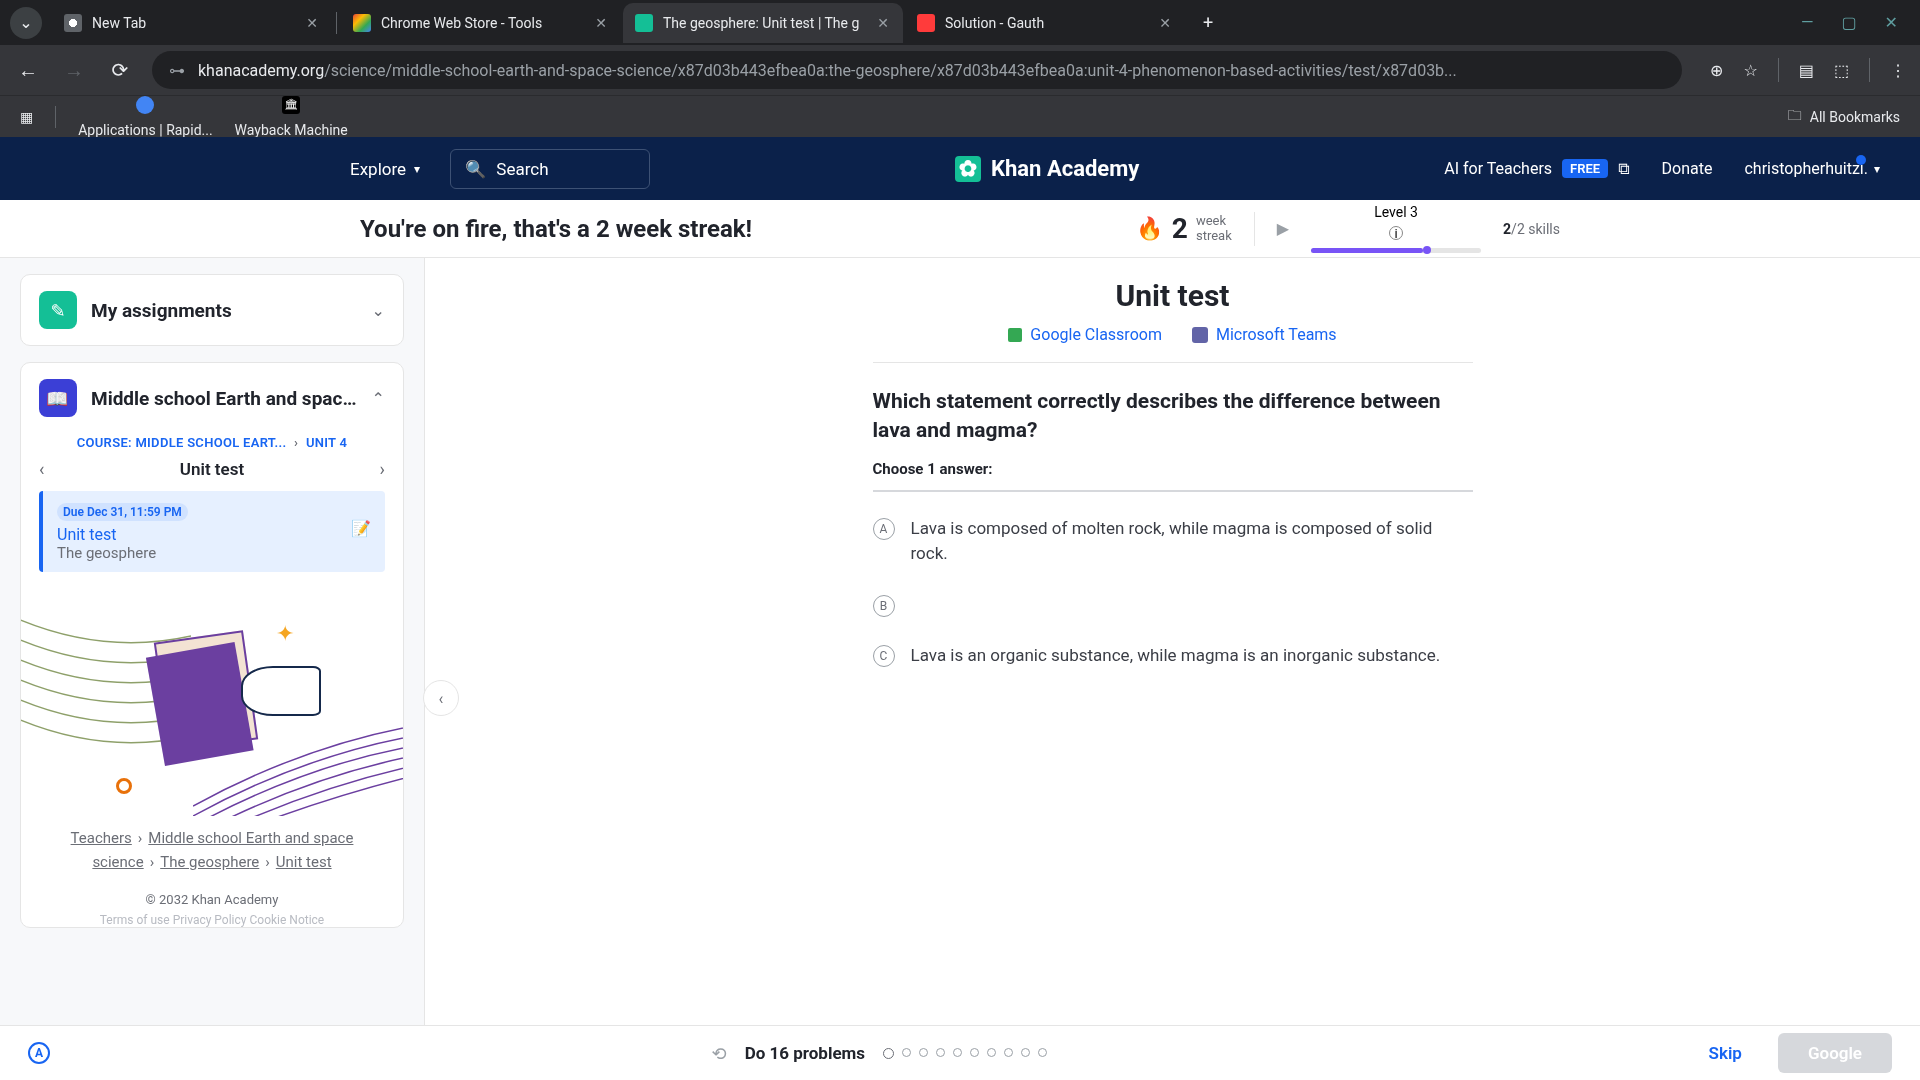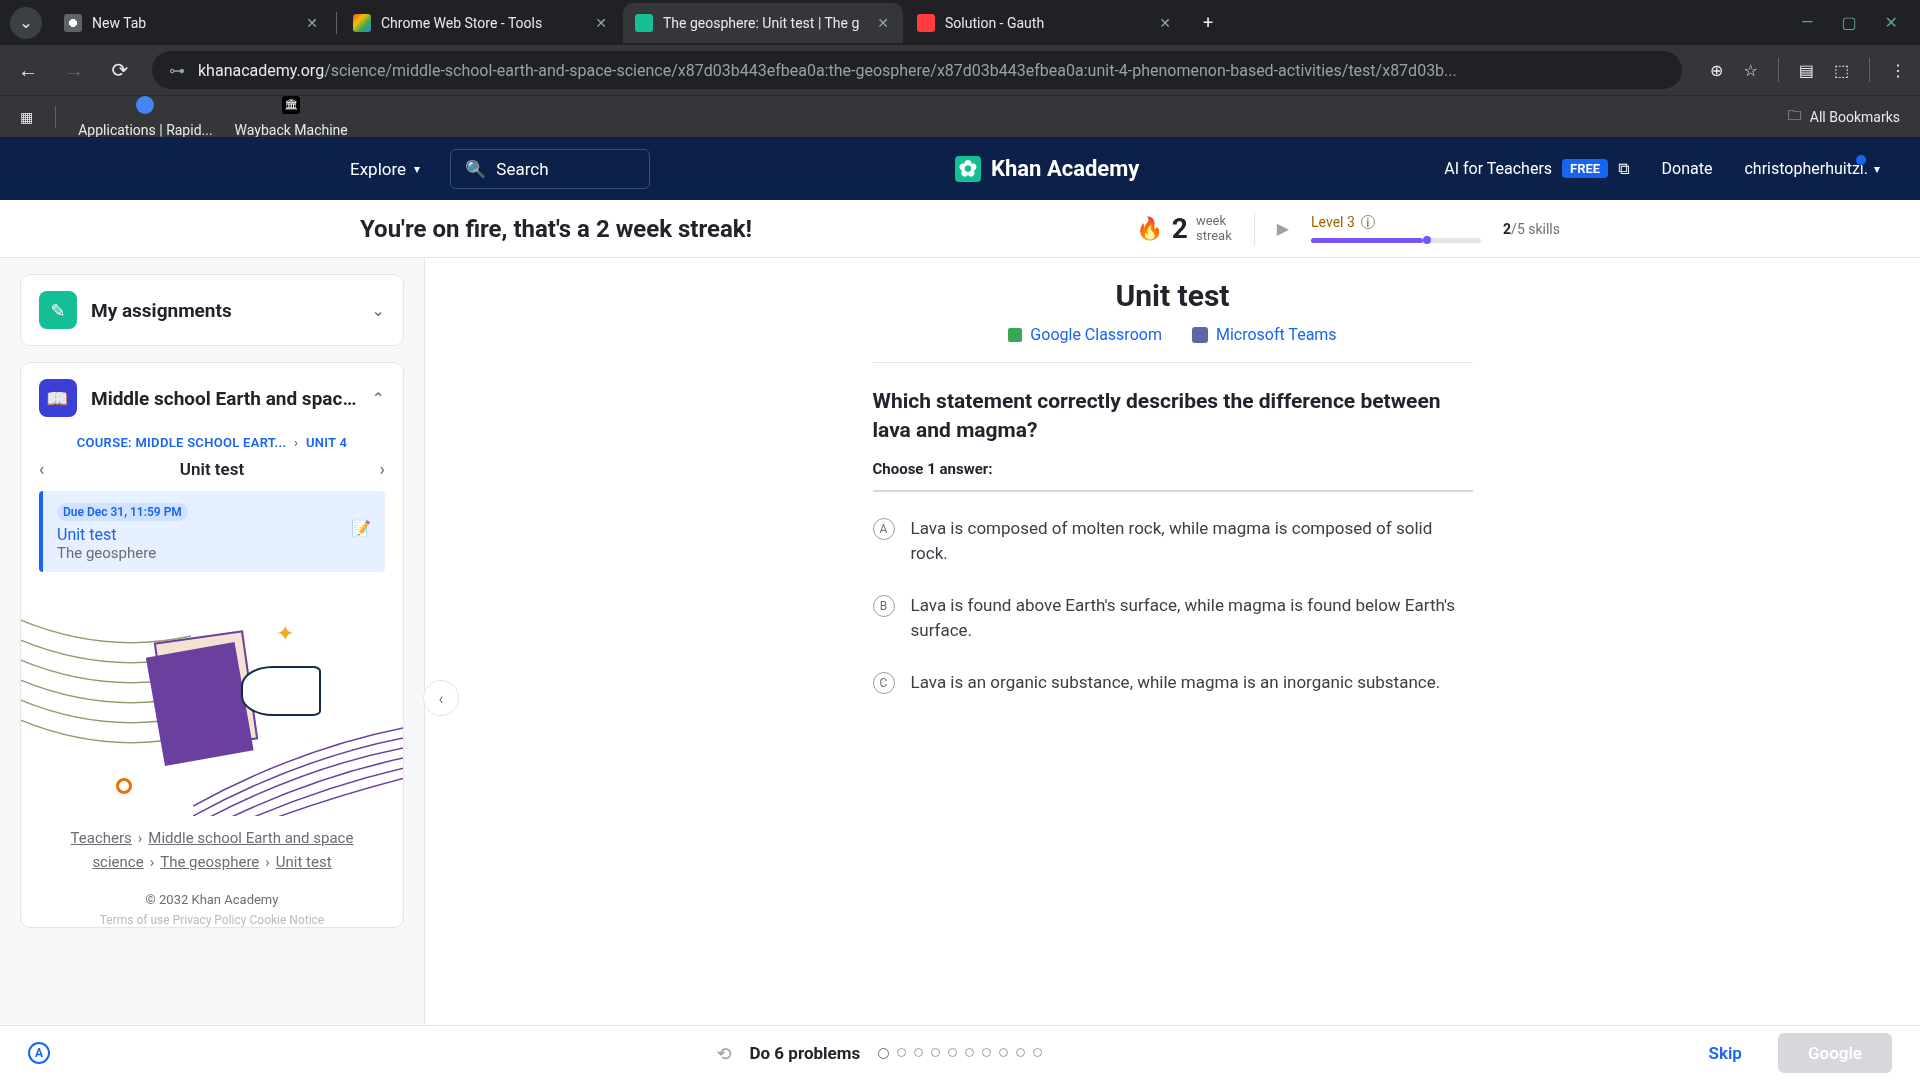--- a/index.html
+++ b/index.html
@@ -51,21 +51,21 @@
 
 .streak-bar { height: 58px; display: flex; align-items: center; padding: 0 360px; border-bottom: 1px solid #e5e5e5; background:#fff; }
 .streak-msg { font-size: 24px; font-weight: 700; color: #21242c; }
 .streak-right { margin-left: auto; display: flex; align-items: center; gap: 22px; }
 .streak-count { display: flex; align-items: center; gap: 8px; }
 .flame { color: #ff6b00; font-size: 22px; }
 .streak-num { font-size: 28px; font-weight: 700; color: #21242c; }
 .streak-label { font-size: 13px; color: #6b6e76; line-height: 1.1; }
 .streak-sep { width: 1px; height: 34px; background: #e5e5e5; }
 .level-block {}
-.level-title { font-size: 14px; color: #a16207; display:flex; align-items:center; gap:6px; }
+.level-title { font-size: 14px; color: #000000; display:flex; align-items:center; gap:6px;flex-direction:column; }
 .level-bar { width: 170px; height: 5px; background: #e5e5e5; border-radius: 4px; margin-top: 8px; position: relative; }
 .level-bar-fill { width: 66%; height: 100%; background: #7854f6; border-radius: 4px; }
 .level-bar-dot { width:8px; height:8px; background:#7854f6; border-radius:50%; position:absolute; left:66%; top:-2px; }
 .skills { font-size: 14px; color: #6b6e76; }
 .skills strong { color: #21242c; }
 
 
 .main-area { flex: 1; display: flex; overflow: hidden; }
 
 
@@ -256,21 +256,21 @@
         <div class="level-title">
           <span>Level 3</span>
           <span style="font-size:13px;border:1px solid #888;border-radius:50%;width:14px;height:14px;display:inline-flex;align-items:center;justify-content:center">i</span>
         </div>
         <div class="level-bar">
           <div class="level-bar-fill"></div>
           <div class="level-bar-dot"></div>
         </div>
       </div>
       <div class="skills">
-        <strong>2</strong><span>/5 skills</span>
+        <strong>2</strong><span>/2 skills</span>
       </div>
     </div>
   </div>
 
   <div class="main-area">
 
     <div class="sidebar">
 
       <div class="card">
         <div class="card-head">
@@ -360,36 +360,35 @@
         <div class="question">Which statement correctly describes the difference between lava and magma?</div>
         <div class="instruction">Choose 1 answer:</div>
         <div class="answers">
           <div class="ans-divider-top"></div>
           <div class="answer">
             <div class="ans-radio">A</div>
             <div class="ans-text">Lava is composed of molten rock, while magma is composed of solid rock.</div>
           </div>
           <div class="answer">
             <div class="ans-radio">B</div>
-            <div class="ans-text">Lava is found above Earth's surface, while magma is found below Earth's surface.</div>
           </div>
           <div class="answer">
             <div class="ans-radio">C</div>
             <div class="ans-text">Lava is an organic substance, while magma is an inorganic substance.</div>
           </div>
         </div>
       </div>
     </div>
   </div>
 
   <div class="footer-bar">
     <span class="access-icon">A</span>
     <div class="footer-center">
       <span class="reload-icon">⟲</span>
-      <span class="do-problems">Do 6 problems</span>
+      <span class="do-problems">Do 16 problems</span>
       <div class="dots" id="dots">
           <span class="dot active"></span>
           <span class="dot"></span>
           <span class="dot"></span>
           <span class="dot"></span>
           <span class="dot"></span>
           <span class="dot"></span>
           <span class="dot"></span>
           <span class="dot"></span>
           <span class="dot"></span>

